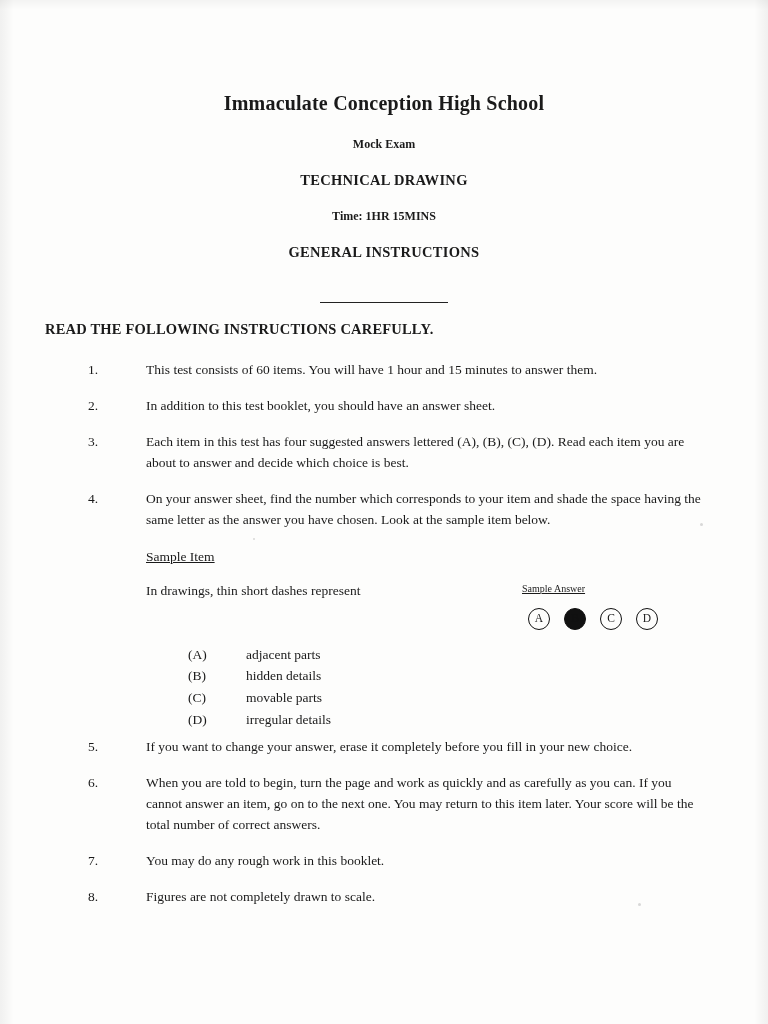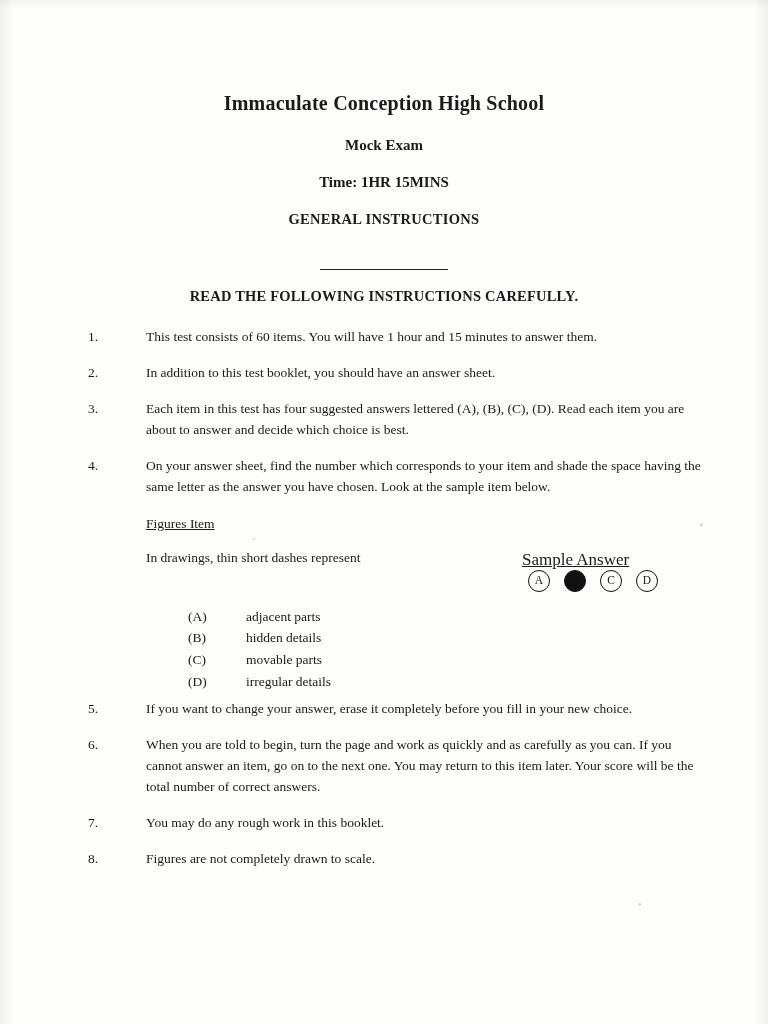--- a/index.html
+++ b/index.html
@@ -42,45 +42,45 @@
     text-align: center;
     margin-top: 92px;
   }
   .school-title {
     font-size: 20px;
     font-weight: bold;
     letter-spacing: 0.2px;
     margin-bottom: 22px;
   }
   .sub-line {
-    font-size: 15px;
+    font-size: 12px;
     font-weight: bold;
     margin-bottom: 20px;
   }
   .sub-line.caps {
     font-size: 14.5px;
     letter-spacing: 0.3px;
   }
   .rule-wrap {
     text-align: center;
     margin-top: 28px;
     margin-bottom: 14px;
   }
   .rule {
     display: inline-block;
     width: 128px;
     height: 0;
     border-top: 1.6px solid #222;
   }
   .read-carefully {
-    text-align: center;
     font-size: 14.5px;
     font-weight: bold;
     letter-spacing: 0.2px;
     margin-bottom: 22px;
+    margin-left: 45px;
   }
   .list {
     margin: 0 58px 0 88px;
   }
   .item {
     display: flex;
     align-items: flex-start;
     margin-bottom: 15px;
   }
   .item-num {
@@ -109,22 +109,23 @@
   }
   .stem {
     font-size: 13.5px;
     flex: 0 0 330px;
   }
   .sample-answer-col {
     flex: 1;
     padding-left: 18px;
   }
   .sample-answer-title {
-    font-size: 17px;
+    font-size: 10px;
     text-decoration: underline;
+    margin-bottom: 14px;
   }
   .bubbles {
     display: flex;
     gap: 14px;
     align-items: center;
     padding-left: 6px;
   }
   .bubble {
     width: 20px;
     height: 20px;
@@ -169,20 +170,21 @@
 <div class="page">
   <div class="speck" style="left:700px; top:523px; width:3px; height:3px;"></div>
   <div class="speck" style="left:638px; top:903px; width:3px; height:3px;"></div>
   <div class="speck" style="left:253px; top:538px; width:2px; height:2px;"></div>
 
   <div class="content">
 
     <div class="head-block">
       <div class="school-title">Immaculate Conception High School</div>
       <div class="sub-line">Mock Exam</div>
+      <div class="sub-line caps">TECHNICAL DRAWING</div>
       <div class="sub-line">Time: 1HR 15MINS</div>
       <div class="sub-line caps">GENERAL INSTRUCTIONS</div>
     </div>
 
     <div class="rule-wrap">
       <span class="rule"></span>
     </div>
 
     <div class="read-carefully">READ THE FOLLOWING INSTRUCTIONS CAREFULLY.</div>
 
@@ -202,21 +204,21 @@
         <div class="item-num">3.</div>
         <div class="item-text">Each item in this test has four suggested answers lettered (A), (B), (C), (D).  Read each item you are about to answer and decide which choice is best.</div>
       </div>
 
       <div class="item">
         <div class="item-num">4.</div>
         <div class="item-text">On your answer sheet, find the number which corresponds to your item and  shade the space having the same letter as the answer you have chosen.  Look at the sample item below.</div>
       </div>
 
       <div class="sample-block">
-        <div class="sample-item-label">Figures Item</div>
+        <div class="sample-item-label">Sample Item</div>
 
         <div class="stem-row">
           <div class="stem">In drawings, thin short dashes represent</div>
           <div class="sample-answer-col">
             <div class="sample-answer-title">Sample Answer</div>
             <div class="bubbles">
               <div class="bubble">A</div>
               <div class="bubble filled">B</div>
               <div class="bubble">C</div>
               <div class="bubble">D</div>

